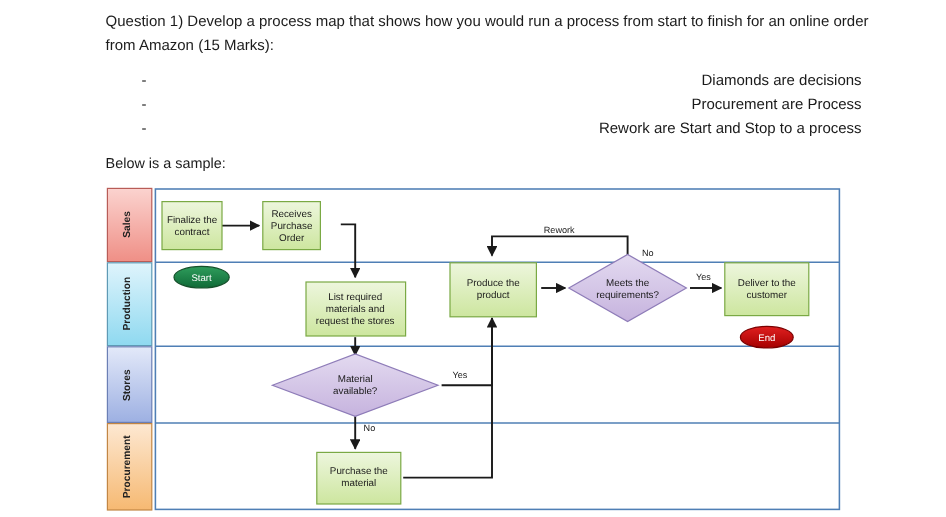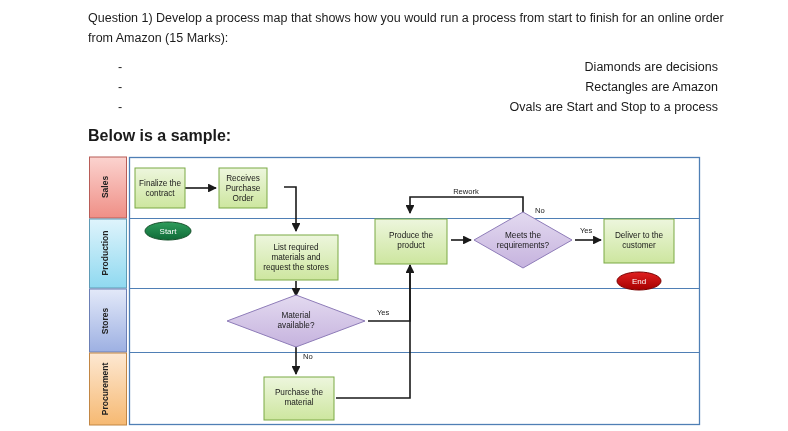--- a/index.html
+++ b/index.html
@@ -49,23 +49,22 @@
     color: #1c1c1c;
   }
   .bullet-label {
     flex: 1 1 auto;
     text-align: right;
   }
   .below-sample {
     position: absolute;
     left: 88px;
     top: 126px;
-    font-size: 16px;
+    font-size: 12px;
     line-height: 20px;
-    font-weight: bold;
   }
   #diagram {
     position: absolute;
     left: 88px;
     top: 155px;
     width: 614px;
     height: 272px;
   }
   svg { display: block; }
   .lane-label {
@@ -120,25 +119,25 @@
 
   <div class="q-text">Question 1) Develop a process map that shows how you would run a process from start to finish for an online order from Amazon (15 Marks):</div>
 
   <div class="bullets">
     <div class="bullet-row">
       <span class="bullet-dash">-</span>
       <span class="bullet-label">Diamonds are decisions</span>
     </div>
     <div class="bullet-row">
       <span class="bullet-dash">-</span>
-      <span class="bullet-label">Rectangles are Amazon</span>
+      <span class="bullet-label">Procurement are Process</span>
     </div>
     <div class="bullet-row">
       <span class="bullet-dash">-</span>
-      <span class="bullet-label">Ovals are Start and Stop to a process</span>
+      <span class="bullet-label">Rework are Start and Stop to a process</span>
     </div>
   </div>
 
   <div class="below-sample">Below is a sample:</div>
 
   <div id="diagram">
     <svg width="614" height="272" viewBox="0 0 614 272" xmlns="http://www.w3.org/2000/svg">
       <defs>
         <linearGradient id="gProc" x1="0" y1="0" x2="0" y2="1">
           <stop offset="0%" stop-color="#edf6dd"></stop>

